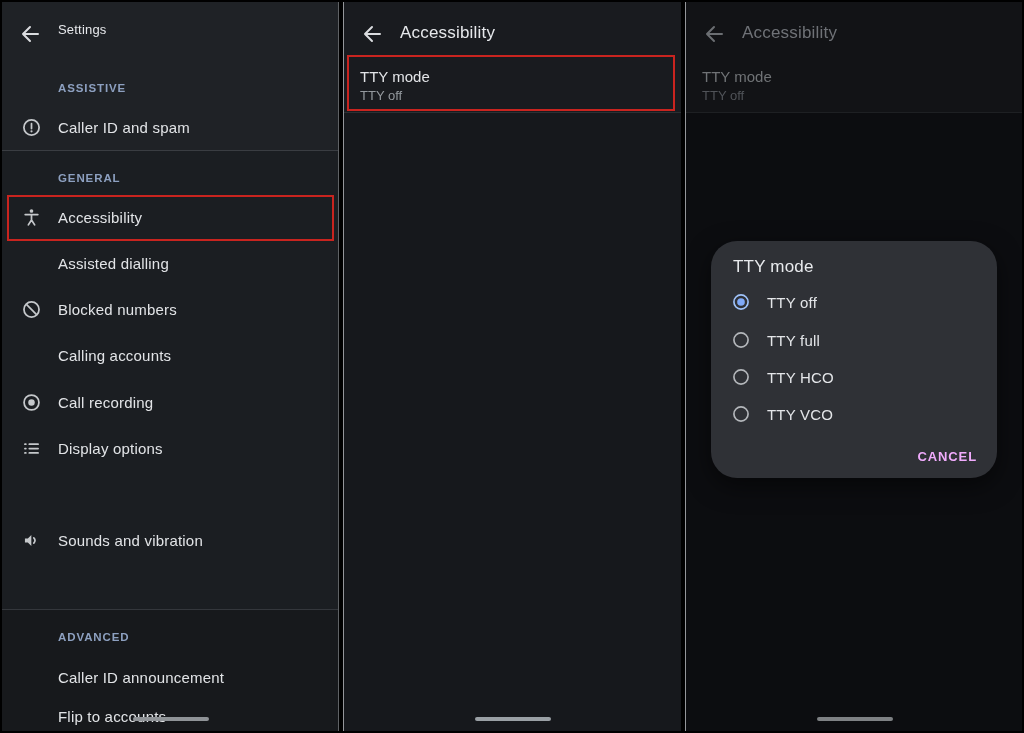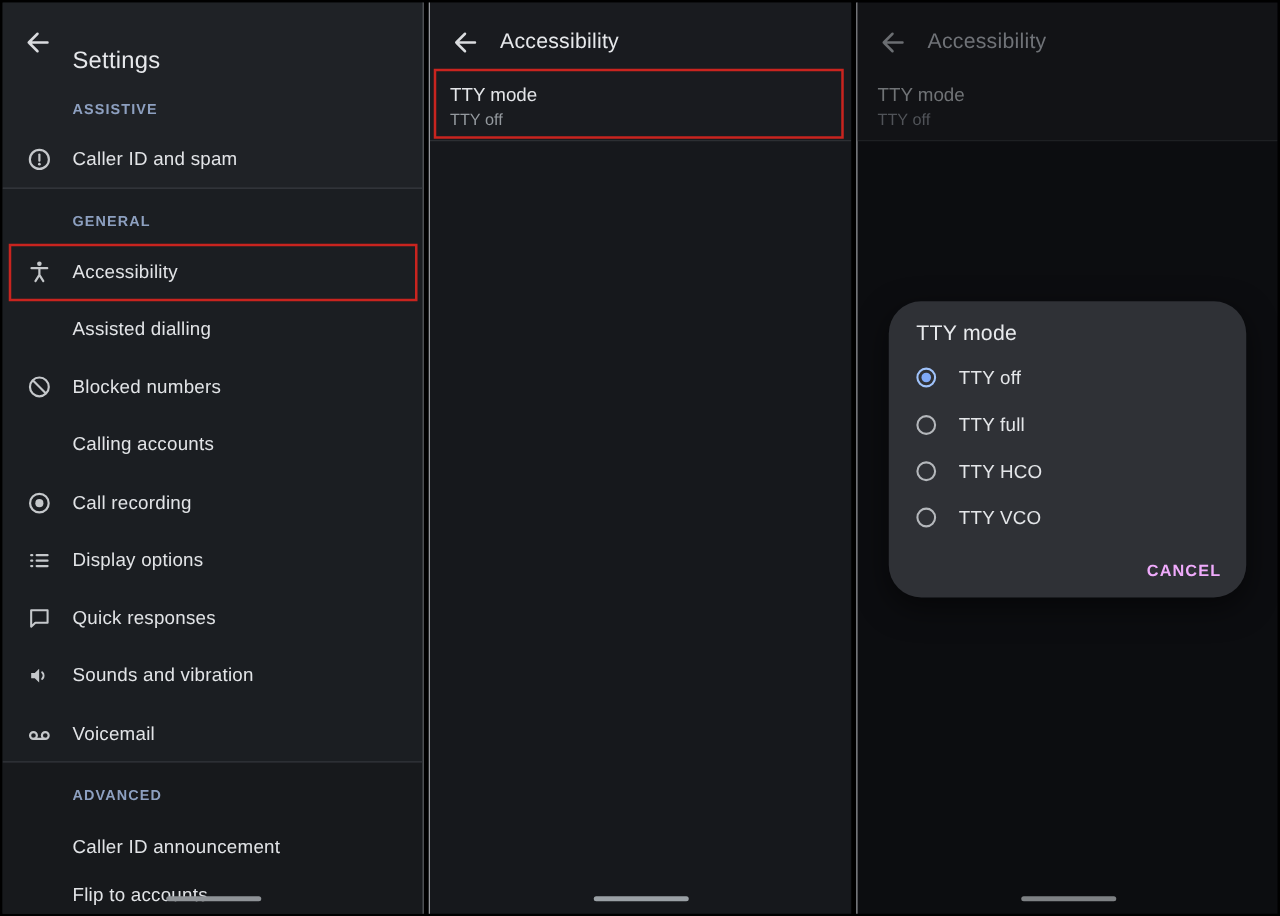--- a/index.html
+++ b/index.html
@@ -8,21 +8,21 @@
   .panel { position:absolute; top:2px; height:729px; overflow:hidden; }
   .panel-left  { left:2px;   width:337px; background:#1c1f23; border-right:1px solid #5f6265; }
   .panel-mid   { left:343px; width:338px; background:#16181c; border-left:1px solid #94969a; }
   .panel-right { left:685px; width:337px; background:#0c0d10; border-left:1px solid #94969a; }
 
   .band { position:absolute; left:0; width:100%; }
 
   
   .appbar { position:absolute; left:0; top:0; width:100%; height:56px; }
   .back { position:absolute; left:16px; top:20px; width:24px; height:24px; color:#dadcdf; }
-  .appbar .title { position:absolute; left:56px; top:36px; font-size:19px; color:#e6e8eb; letter-spacing:.2px; }
+  .appbar .title { position:absolute; left:56px; top:20px; font-size:13px; color:#e6e8eb; letter-spacing:.2px; }
   .appbar.small .title { font-size:17px; top:21px; }
 
   
   .sect { position:absolute; left:56px; font-size:11.5px; font-weight:bold; letter-spacing:.9px; color:#8da0c0; }
   .row { position:absolute; left:0; width:100%; height:46px; display:flex; align-items:center; }
   .ric { position:absolute; left:17px; width:24px; height:24px; color:#c5c8cb; display:flex; align-items:center; justify-content:center; }
   .rlabel { position:absolute; left:56px; font-size:15px; color:#e2e4e7; letter-spacing:.2px; }
   .divline { position:absolute; left:0; width:100%; height:1px; background:#3a3d42; }
 
   .hl-box { position:absolute; border:2px solid #c9241f; z-index:4; }
@@ -135,49 +135,31 @@
               <line x1="4.5" y1="12" x2="5.5" y2="12"></line>
               <line x1="9.5" y1="12" x2="19.5" y2="12"></line>
               <line x1="4.5" y1="17" x2="5.5" y2="17"></line>
               <line x1="9.5" y1="17" x2="19.5" y2="17"></line>
             </g>
           </svg>
       </span>
       <span class="rlabel">Display options</span>
     </div>
 
-    <div class="row" style="top:469px;">
-      <span class="ric">
-        <svg viewBox="0 0 24 24" width="21" height="21">
-            <path d="M4.5 4.8h15v11.4H8.3l-3.8 3.6z" fill="none" stroke="currentColor" stroke-width="1.9" stroke-linejoin="round"></path>
-          </svg>
-      </span>
-      <span class="rlabel">Quick responses</span>
-    </div>
 
     <div class="row" style="top:515px;">
       <span class="ric">
         <svg viewBox="0 0 24 24" width="21" height="21">
             <path d="M4.5 9.6v4.8h3.3l4 3.9V5.7l-4 3.9z" fill="currentColor"></path>
             <path d="M14.6 9a4.4 4.4 0 0 1 0 6" fill="none" stroke="currentColor" stroke-width="1.9" stroke-linecap="round"></path>
           </svg>
       </span>
       <span class="rlabel">Sounds and vibration</span>
     </div>
 
-    <div class="row" style="top:562px;">
-      <span class="ric">
-        <svg viewBox="0 0 24 24" width="21" height="21">
-            <circle cx="6.6" cy="13" r="3.1" fill="none" stroke="currentColor" stroke-width="2"></circle>
-            <circle cx="17.4" cy="13" r="3.1" fill="none" stroke="currentColor" stroke-width="2"></circle>
-            <line x1="6.6" y1="16.1" x2="17.4" y2="16.1" stroke="currentColor" stroke-width="2"></line>
-          </svg>
-      </span>
-      <span class="rlabel">Voicemail</span>
-    </div>
 
     <span class="sect" style="top:629px;">ADVANCED</span>
 
     <div class="row" style="top:652px;">
       <span class="rlabel">Caller ID announcement</span>
     </div>
 
     <div class="row" style="top:691px;">
       <span class="rlabel">Flip to accounts</span>
     </div>

